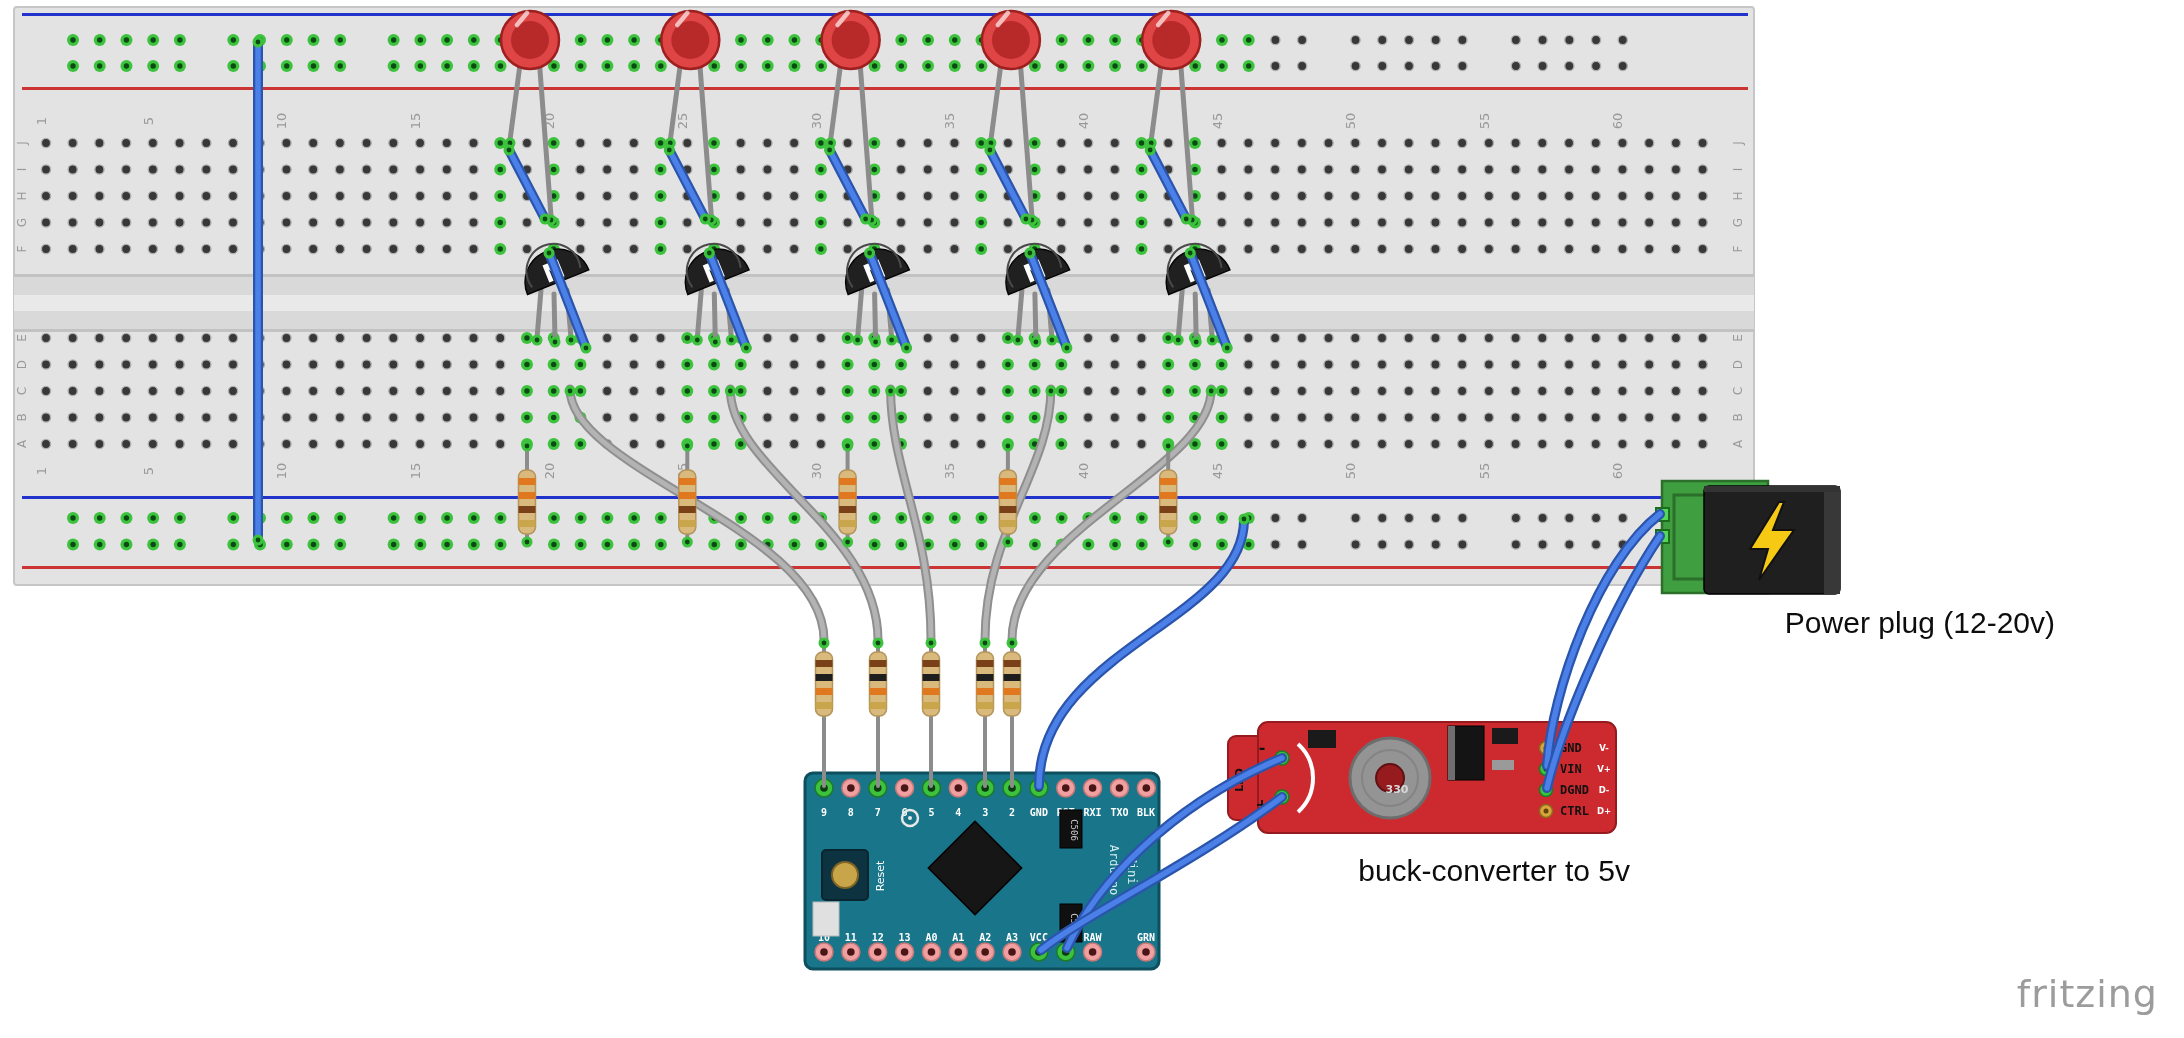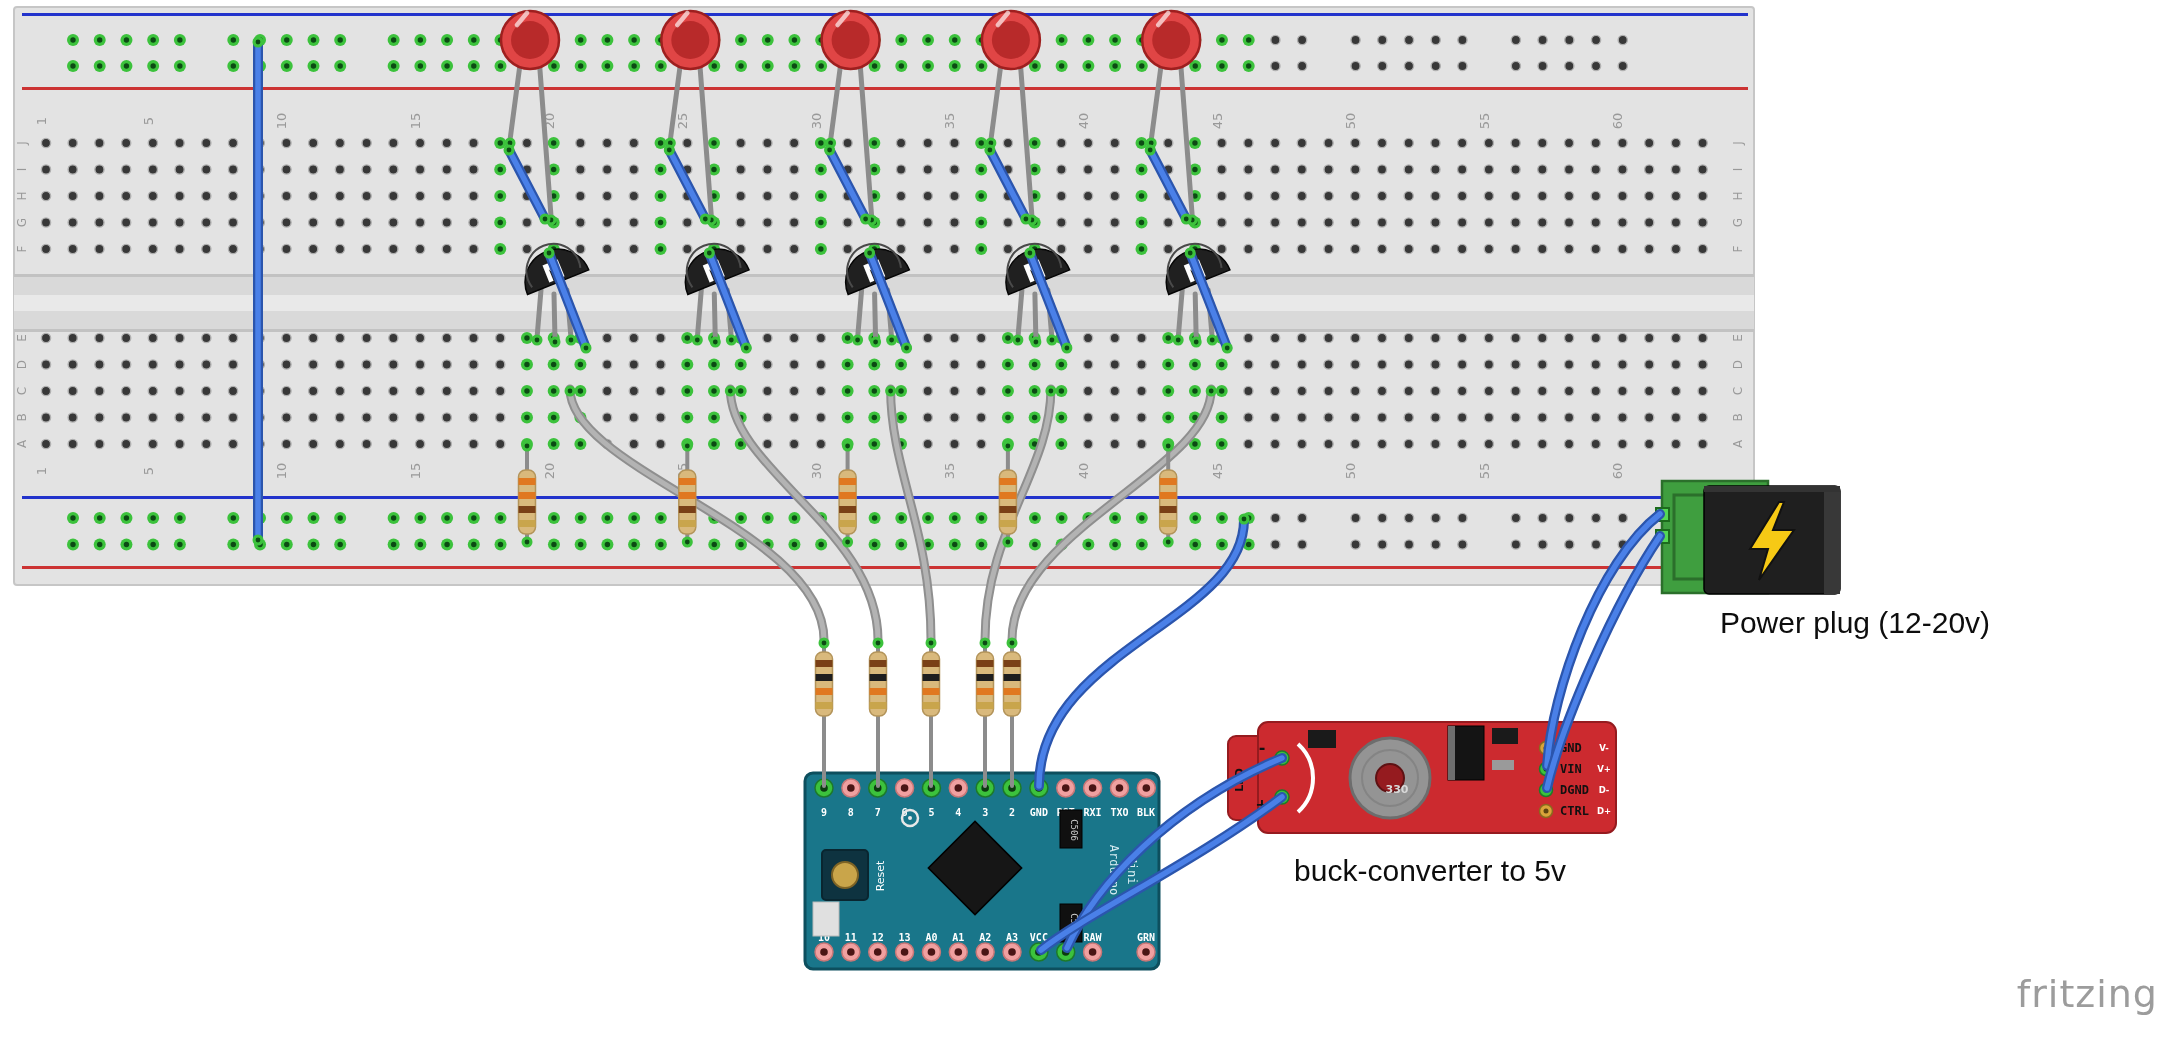--- a/index.html
+++ b/index.html
@@ -1,19 +1,19 @@
 <!DOCTYPE html>
 <html><head>
 <meta charset="utf-8">
 <style>
   html,body{margin:0;padding:0;background:#ffffff;}
   body{width:2184px;height:1038px;position:relative;font-family:"Liberation Sans",sans-serif;}
   .stage{position:absolute;left:0;top:0;width:2184px;height:1038px;overflow:hidden;}
   svg{position:absolute;left:0;top:0;}
-  .caption{position:absolute;font-size:30px;color:#0d0d0d;text-align:center;}
+  .caption{position:absolute;font-size:30px;color:#0d0d0d;text-align:right;}
   #cap-power{left:1655px;top:606px;width:400px;}
   #cap-buck{left:1230px;top:854px;width:400px;}
   .watermark{position:absolute;right:26px;top:972px;font-size:38px;font-weight:normal;
              color:#9c9c9c;letter-spacing:1px;font-family:"DejaVu Sans",sans-serif;}
 </style>
 </head>
 <body>
 
 <div class="stage">
   <svg id="scene" width="2184" height="1038" viewBox="0 0 2184 1038">

